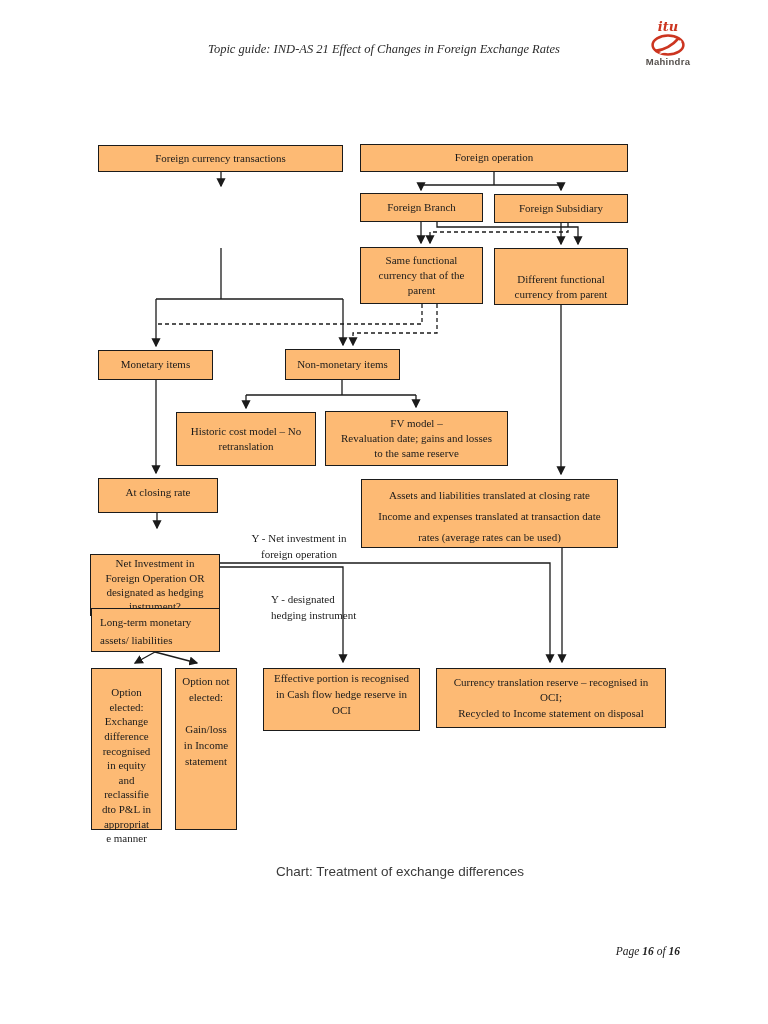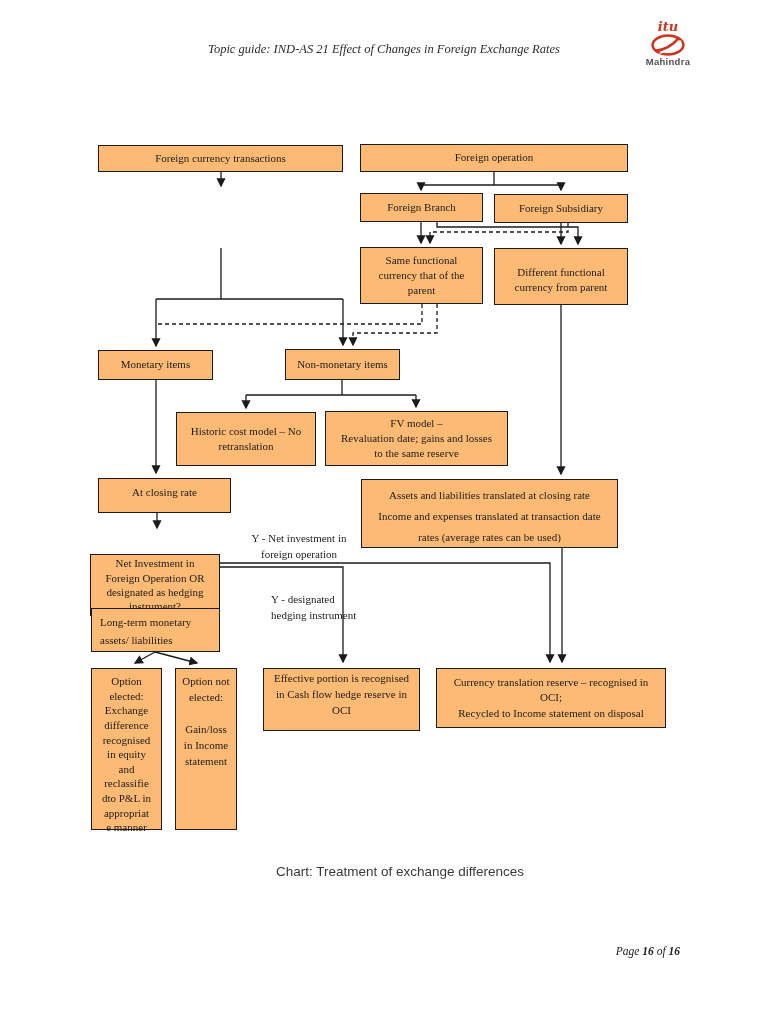--- a/index.html
+++ b/index.html
@@ -99,51 +99,51 @@
 
 
   <div class="box" style="left:360px;top:193px;width:123px;height:29px;">Foreign Branch</div>
 
   <div class="box" style="left:494px;top:194px;width:134px;height:29px;">Foreign Subsidiary</div>
 
   <div class="box" style="left:360px;top:247px;width:123px;height:57px;">Same functional
 currency that of the
 parent</div>
 
-  <div class="box v-top" style="left:494px;top:248px;width:134px;height:57px;padding-top:16px;">Different functional
+  <div class="box v-top" style="left:494px;top:248px;width:134px;height:57px;padding-top:23px;">Different functional
 currency from parent</div>
 
   <div class="box" style="left:98px;top:350px;width:115px;height:30px;">Monetary items</div>
 
   <div class="box" style="left:285px;top:349px;width:115px;height:31px;">Non-monetary items</div>
 
   <div class="box" style="left:176px;top:412px;width:140px;height:54px;">Historic cost model – No
 retranslation</div>
 
   <div class="box" style="left:325px;top:411px;width:183px;height:55px;">FV model –
 Revaluation date; gains and losses
 to the same reserve</div>
 
-  <div class="box v-top" style="left:98px;top:478px;width:133px;height:35px;padding-top:6px;">At closing rate</div>
+  <div class="box v-top" style="left:98px;top:478px;width:120px;height:35px;padding-top:6px;">At closing rate</div>
 
   <div class="box lines-box" style="left:361px;top:479px;width:257px;height:69px;">
     <div class="ln c">Assets and liabilities translated at closing rate</div>
     <div class="ln">Income and expenses translated at transaction date</div>
     <div class="ln">rates (average rates can be used)</div>
   </div>
 
   <div class="box" style="left:90px;top:533px;width:130px;height:62px;line-height:1.3;margin-top:21px;">Net Investment in
 Foreign Operation OR
 designated as hedging
 instrument?</div>
 
   <div class="box v-top h-left" style="left:91px;top:608px;width:129px;height:44px;padding:4px 0 0 8px;line-height:1.65;">Long-term monetary
 assets/ liabilities</div>
 
-  <div class="box v-top" style="left:91px;top:668px;width:71px;height:162px;padding-top:5px;line-height:1.33;">Option
+  <div class="box v-top" style="left:91px;top:668px;width:71px;height:162px;padding-top:16px;line-height:1.33;">Option
 elected:
 Exchange
 difference
 recognised
 in equity
 and
 reclassifie
 dto P&amp;L in
 appropriat
 e manner</div>

